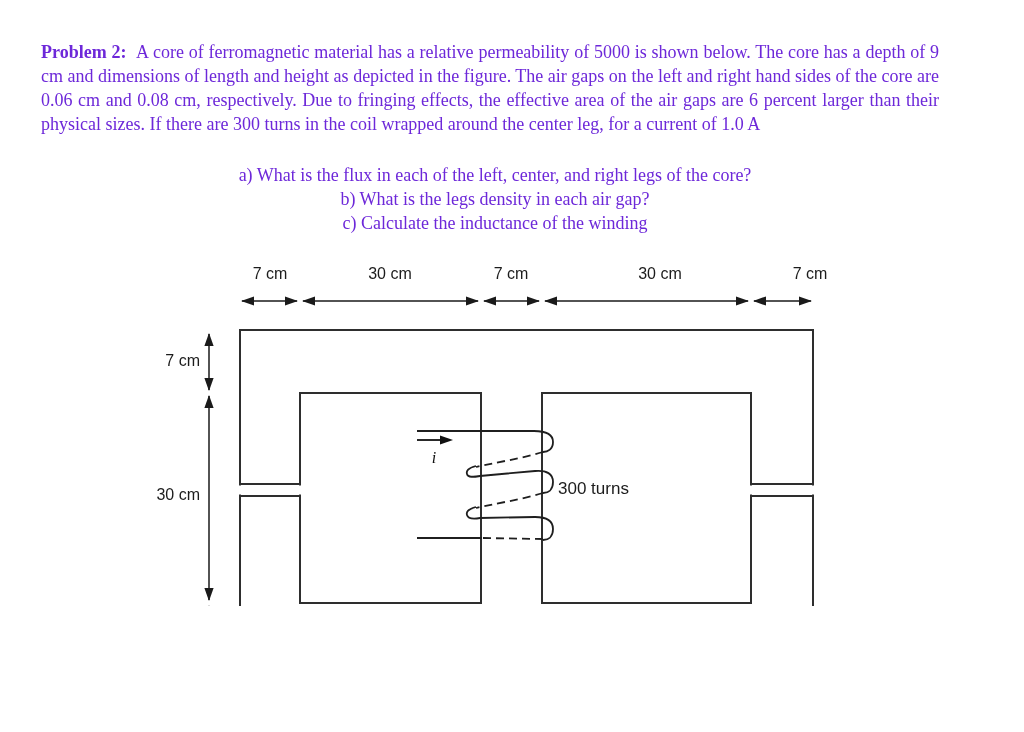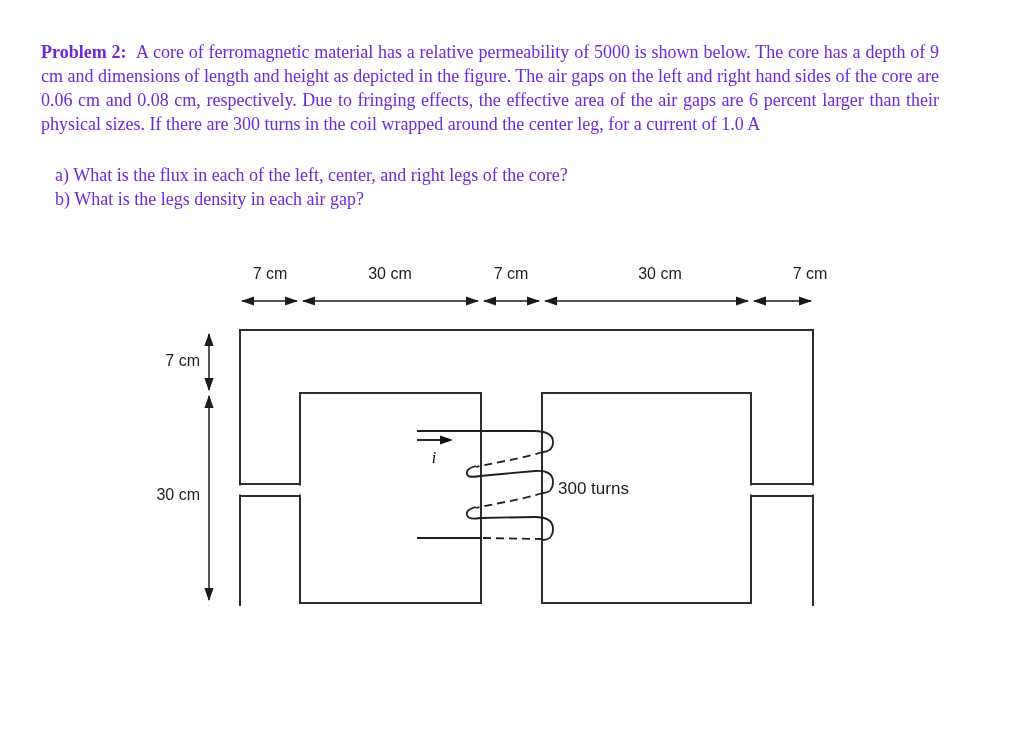--- a/index.html
+++ b/index.html
@@ -20,20 +20,21 @@
     line-height:24px;
     text-align:justify;
   }
   #problem-text .plabel{font-weight:bold;}
   #questions{
     position:absolute;
     left:55px;top:163px;
     width:880px;
     font-size:18px;
     line-height:24px;
+    text-align:center;
   }
   .qitem{white-space:nowrap;}
   #figure-layer{
     position:absolute;left:0;top:0;
   }
   .dimlabel{
     font-family:"Liberation Sans", sans-serif;
     font-size:16px;
     fill:#1c1c1c;
   }
@@ -52,20 +53,21 @@
 </head>
 <body>
 
 <div id="page">
 
   <p id="problem-text"><span class="plabel">Problem 2:</span>&nbsp;&nbsp;<span>A core of ferromagnetic material has a relative permeability of 5000 is shown below. The core has a depth of 9 cm and dimensions of length and height as depicted in the figure. The air gaps on the left and right hand sides of the core are 0.06 cm and 0.08 cm, respectively. Due to fringing effects, the effective area of the air gaps are 6 percent larger than their physical sizes. If there are 300 turns in the coil wrapped around the center leg, for a current of 1.0 A</span></p>
 
   <div id="questions">
     <div class="qitem">a) What is the flux in each of the left, center, and right legs of the core?</div>
     <div class="qitem">b) What is the legs density in each air gap?</div>
+    <div class="qitem">c) Calculate the inductance of the winding</div>
   </div>
 
   <svg id="figure-layer" width="1024" height="732" viewBox="0 0 1024 732">
     <defs>
       <marker id="arr" viewBox="0 0 14 10" refX="13" refY="5" markerUnits="userSpaceOnUse" markerWidth="13" markerHeight="9.5" orient="auto-start-reverse">
         <path d="M0,0 L14,5 L0,10 Z" fill="#1a1a1a"></path>
       </marker>
     </defs>
 
     <g>

